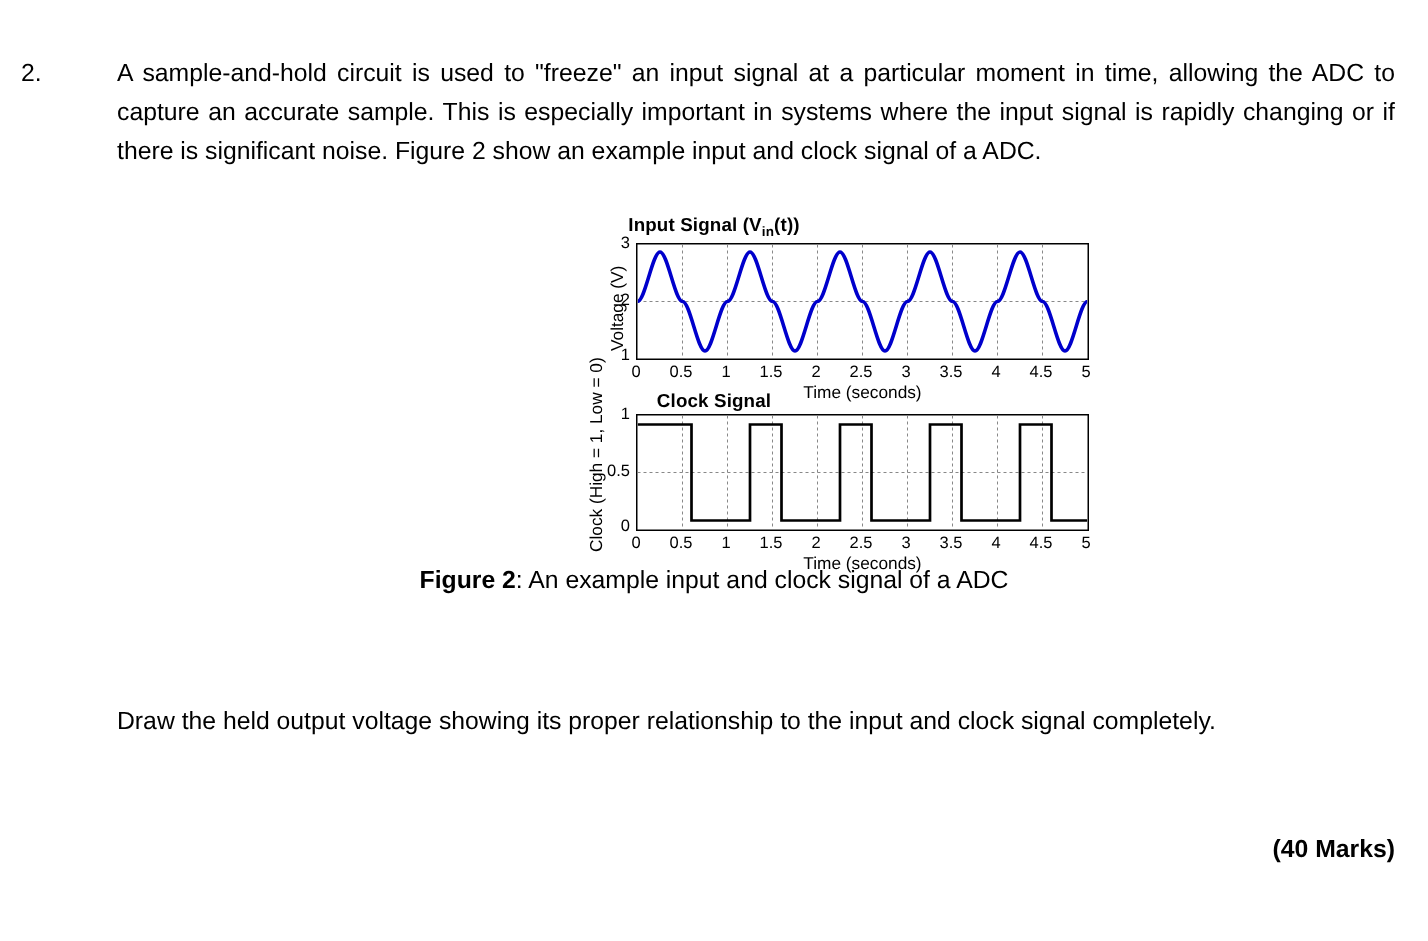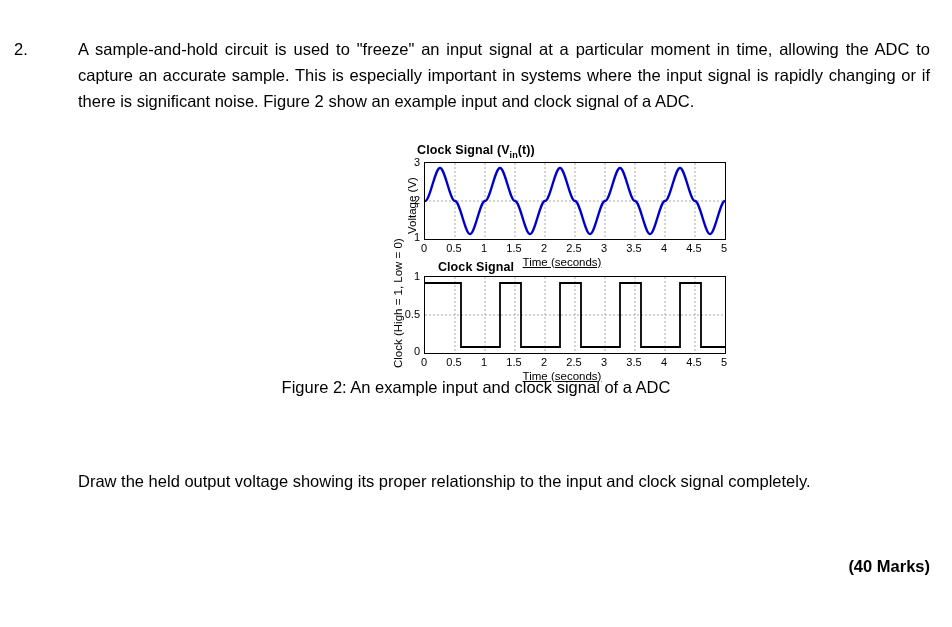--- a/index.html
+++ b/index.html
@@ -99,32 +99,31 @@
   .xtick {
     position: absolute;
     font-size: 11px;
     text-align: center;
     width: 30px;
     top: 80px;
   }
   .xaxis-label {
     position: absolute;
     top: 94px;
-    left: 215px;
+    left: 228px;
     width: 302px;
     text-align: center;
     font-size: 11.5px;
-    text-decoration: underline;
   }
   .fig-caption {
     text-align: center;
     font-size: 16.5px;
     margin-top: 0;
   }
-  .fig-caption b { font-weight: normal; }
+  .fig-caption b { font-weight: bold; }
 
   
   .closing {
     position: absolute;
     left: 78px;
     top: 468px;
     width: 852px;
     font-size: 16.5px;
     line-height: 26px;
   }
@@ -142,21 +141,21 @@
 <div class="page">
 
   <div class="question-row">
     <div class="q-number">2.</div>
     <div class="q-body">A sample-and-hold circuit is used to "freeze" an input signal at a particular moment in time, allowing the ADC to capture an accurate sample. This is especially important in systems where the input signal is rapidly changing or if there is significant noise. Figure 2 show an example input and clock signal of a ADC.</div>
   </div>
 
   <div class="figure-wrap">
 
     <div class="chart-block">
-      <div class="chart-title"><span>Clock Signal (V</span><sub>in</sub><span>(t))</span></div>
+      <div class="chart-title"><span>Input Signal (V</span><sub>in</sub><span>(t))</span></div>
 
       <div class="chart-area-outer">
         <div class="ylabel" style="left:210px; top:72px;">Voltage (V)</div>
 
         <div class="ytick" style="left:202px; top:-6px;">3</div>
         <div class="ytick" style="left:202px; top:32px;">2</div>
         <div class="ytick" style="left:202px; top:69px;">1</div>
 
         <div class="plotbox">
           <svg width="300" height="76" viewBox="0 0 300 76" xmlns="http://www.w3.org/2000/svg">

